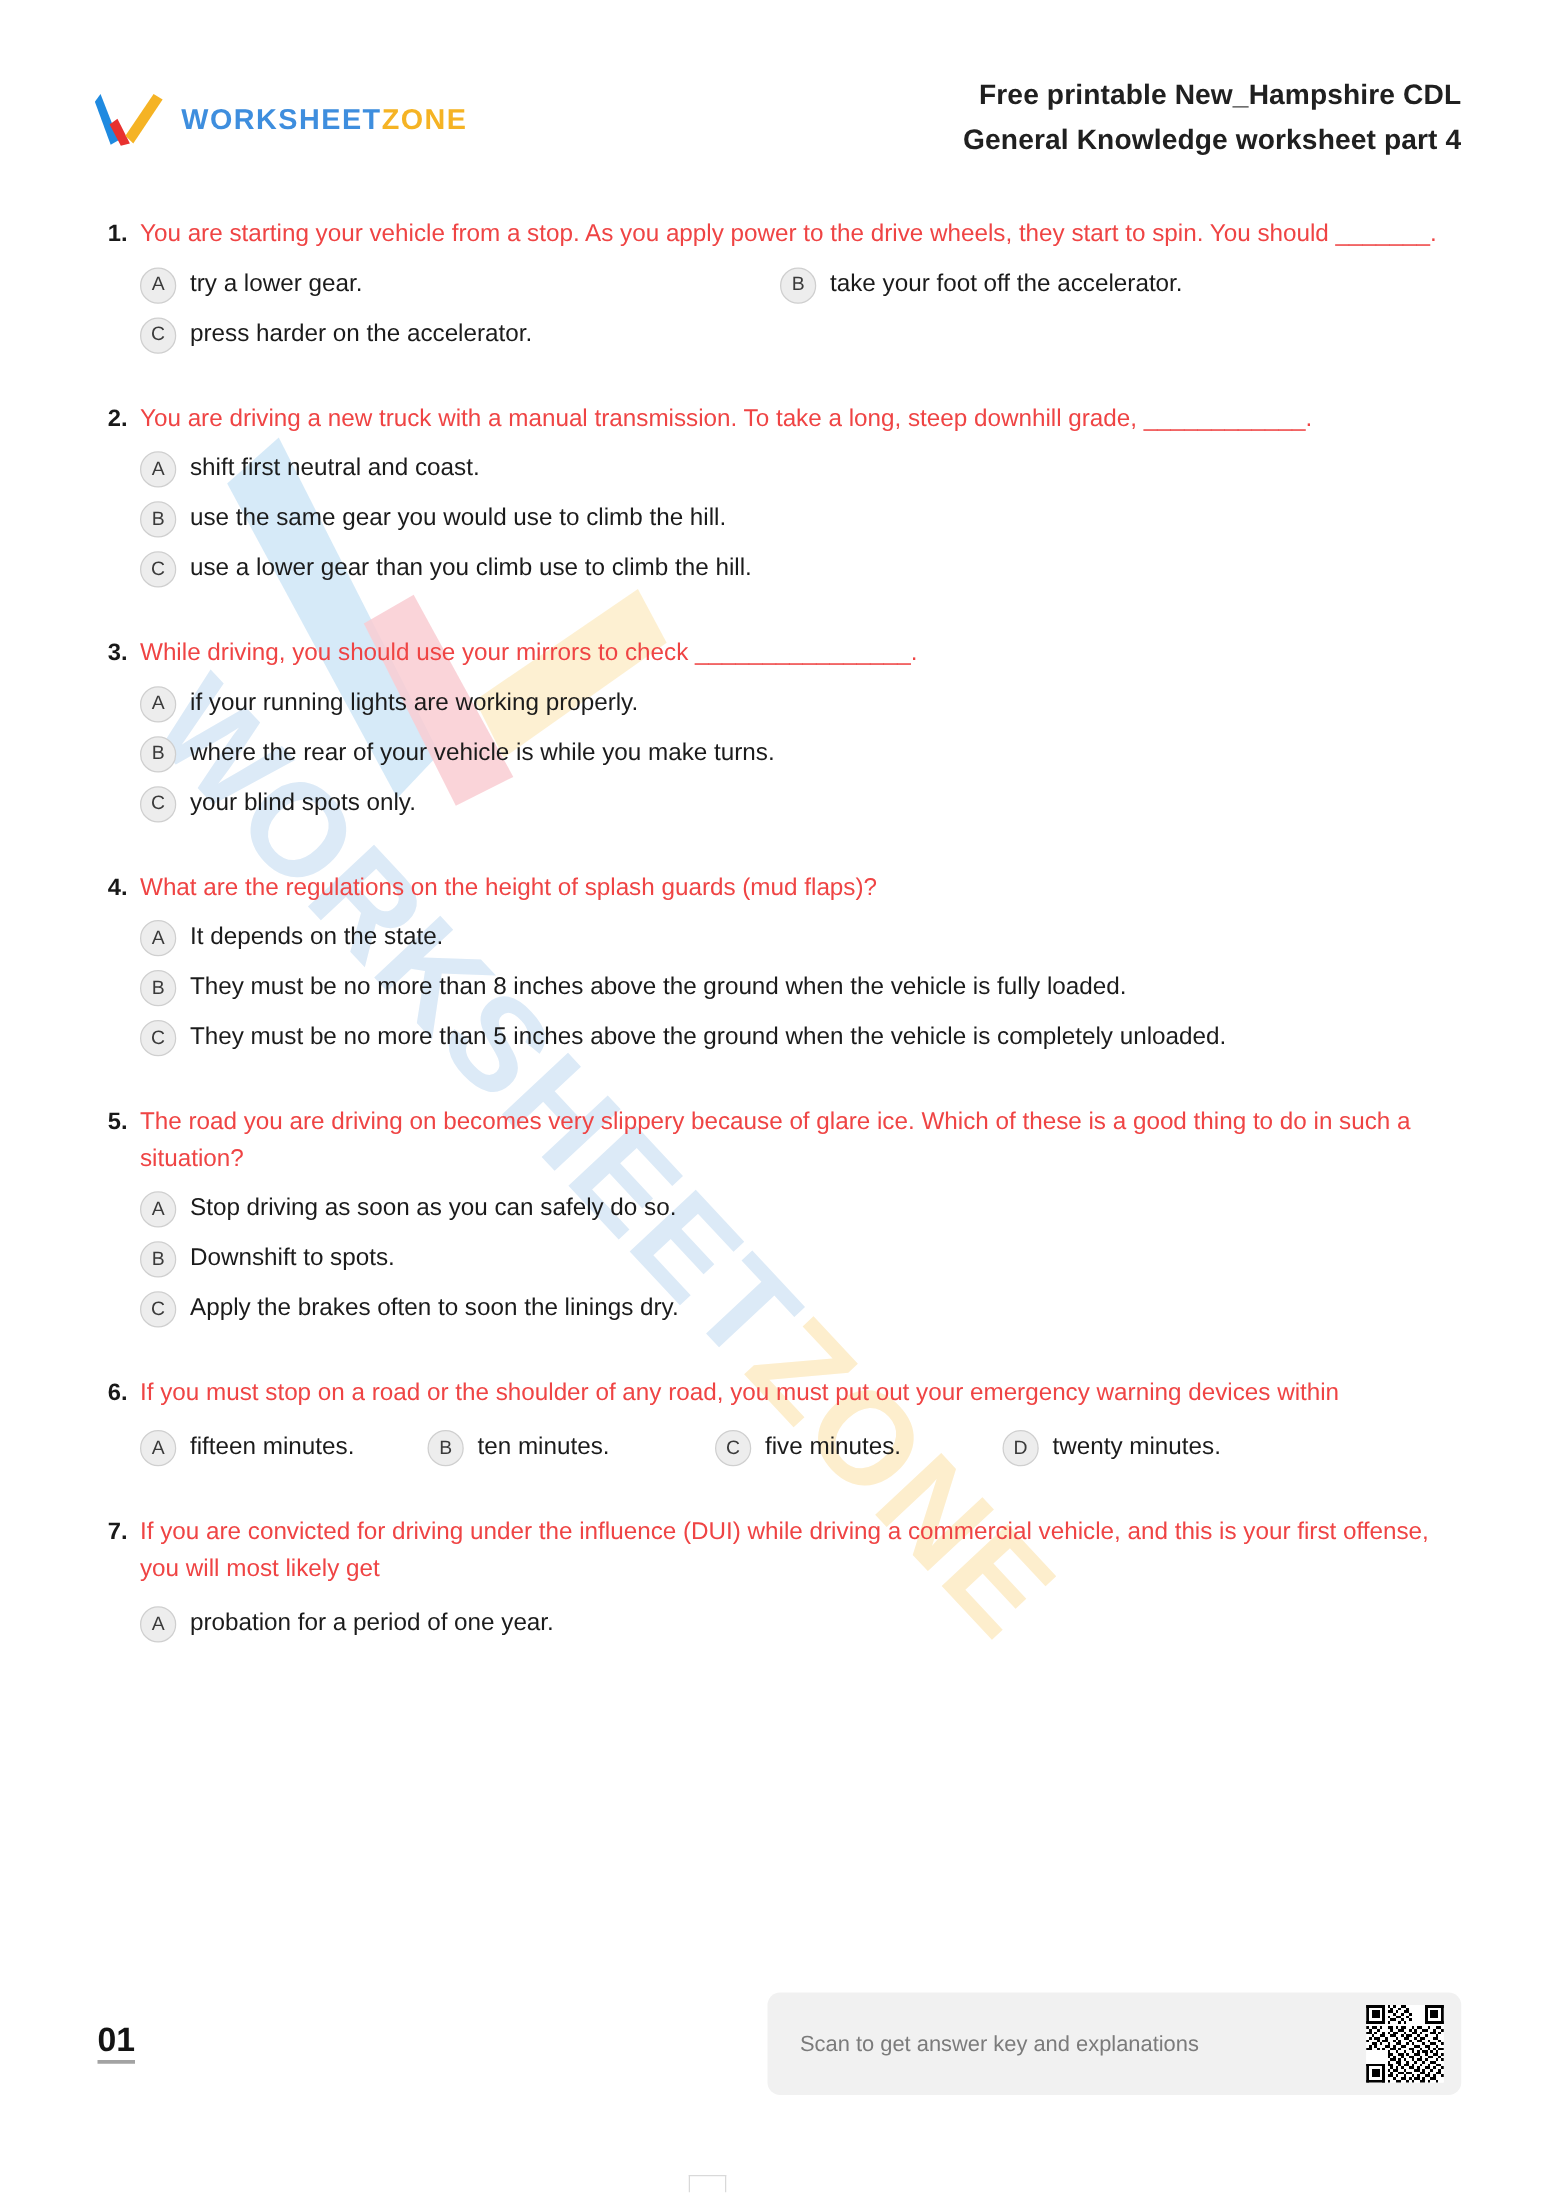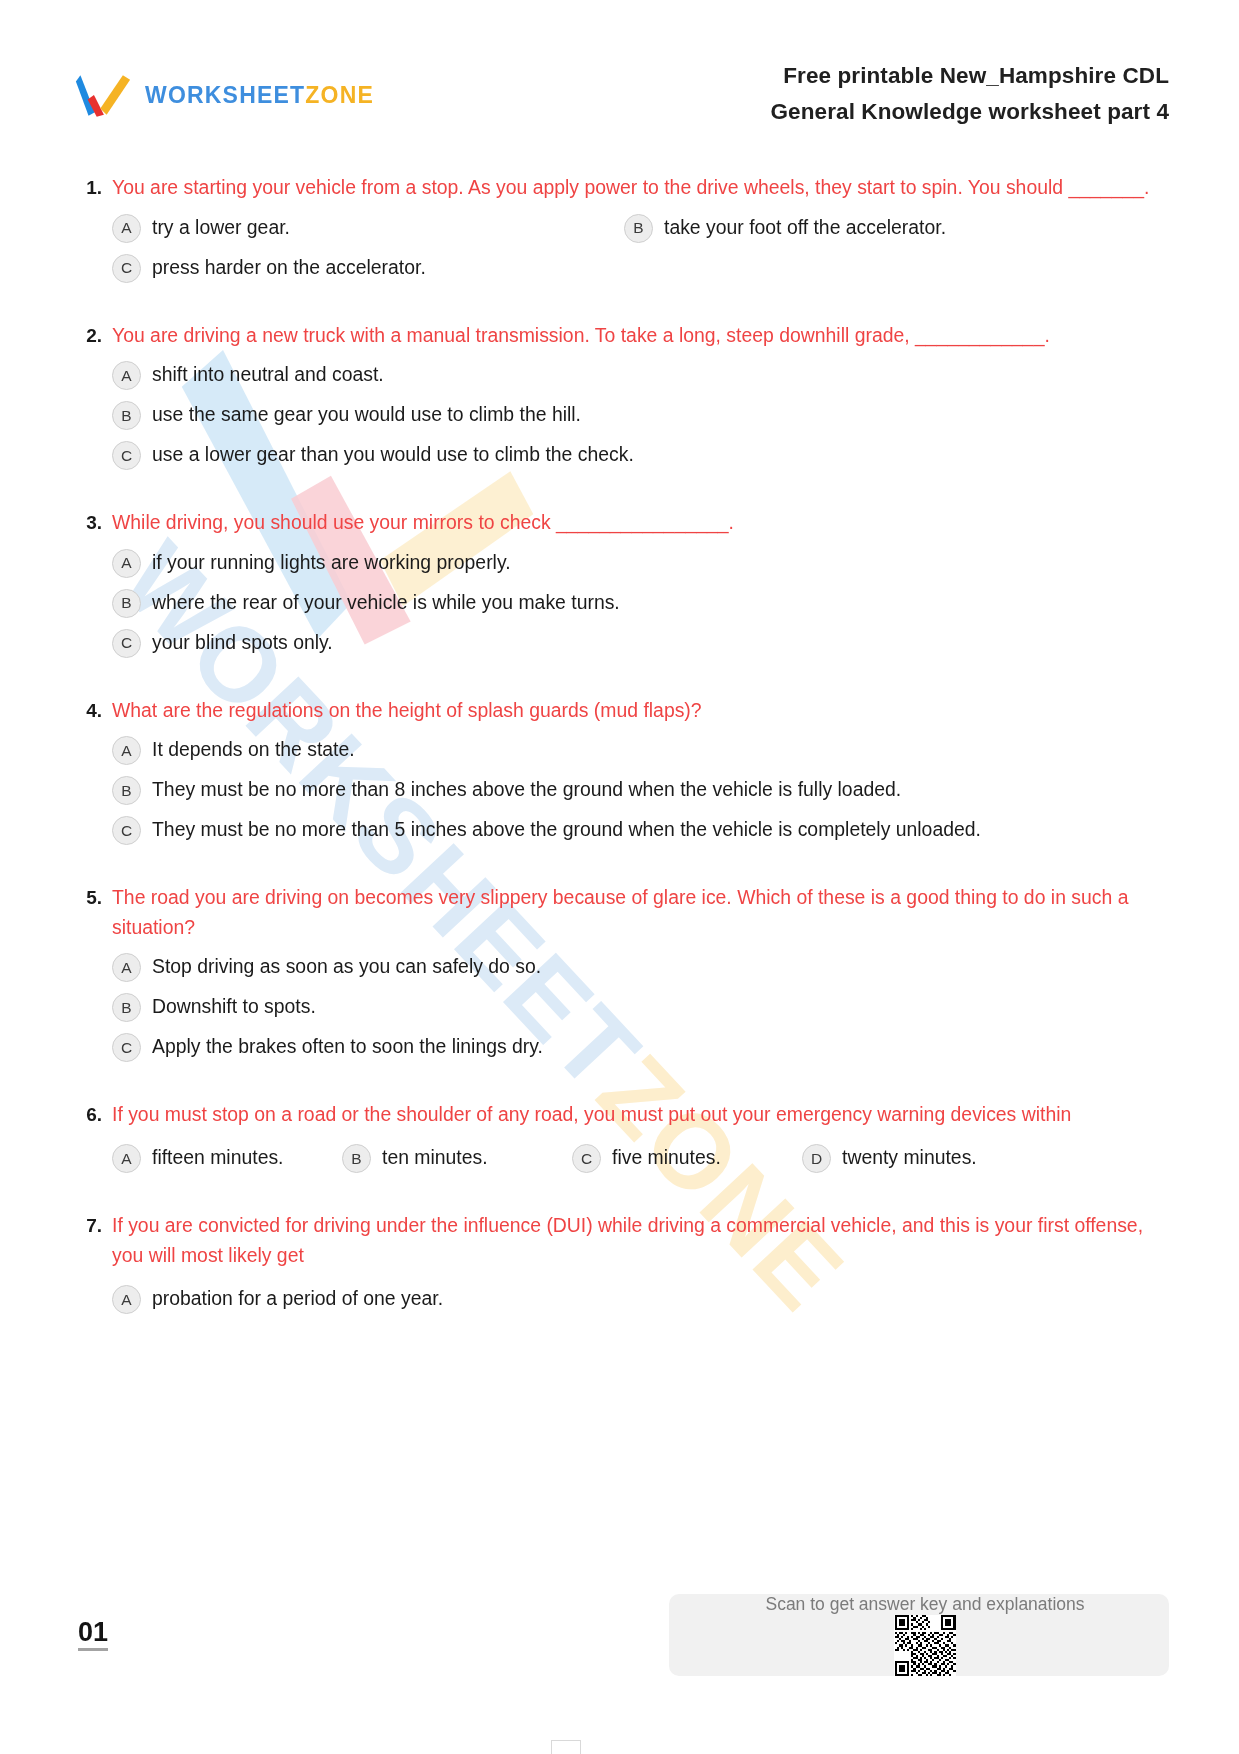--- a/index.html
+++ b/index.html
@@ -60,22 +60,22 @@
   .fc1 { width:230px; flex:0 0 230px; }
   .fc2 { width:230px; flex:0 0 230px; }
   .fc3 { width:230px; flex:0 0 230px; }
 
   
   .footer { position:absolute; left:0; bottom:78px; width:1239px; z-index:3;
             display:flex; align-items:center; padding: 0 70px 0 78px; }
   .pagenum { font-size:27px; font-weight:700; color:#141414;
              border-bottom:3px solid #a3a3a3; padding-bottom:2px; line-height:1; }
   .scanbox { margin-left:auto; background:#f1f1f1; border-radius:10px;
-             width:500px; height:82px; display:flex; align-items:center;
-             justify-content:space-between; padding:0 14px 0 26px;flex-direction:column; }
+             width:555px; height:82px; display:flex; align-items:center;
+             justify-content:space-between; padding:0 14px 0 26px; }
   .scantext { font-size:17.5px; color:#7b7b7b; }
   .qr { width:62px; height:62px; background:#fff; }
   .bottom-tick { position:absolute; left:551px; bottom:0; width:30px; height:14px;
                  border:1px solid #d9d9d9; border-bottom:none; z-index:2; }
 </style>
 </head>
 <body>
 
 <div class="page">
 
@@ -133,33 +133,33 @@
     </div>
 
     <div class="q gap-top">
       <div class="q-num">2.</div>
       <div class="q-body">
         <div class="q-text">You are driving a new truck with a manual transmission. To take a long, steep downhill grade, ____________.</div>
         <div class="opts">
           <div class="opt-row">
             <div class="opt">
               <div class="bullet">A</div>
-              <div class="opt-label">shift into neutral and coast.</div>
+              <div class="opt-label">shift first neutral and coast.</div>
             </div>
           </div>
           <div class="opt-row">
             <div class="opt">
               <div class="bullet">B</div>
               <div class="opt-label">use the same gear you would use to climb the hill.</div>
             </div>
           </div>
           <div class="opt-row">
             <div class="opt">
               <div class="bullet">C</div>
-              <div class="opt-label">use a lower gear than you would use to climb the check.</div>
+              <div class="opt-label">use a lower gear than you climb use to climb the hill.</div>
             </div>
           </div>
         </div>
       </div>
     </div>
 
     <div class="q gap-top">
       <div class="q-num">3.</div>
       <div class="q-body">
         <div class="q-text">While driving, you should use your mirrors to check ________________.</div>

